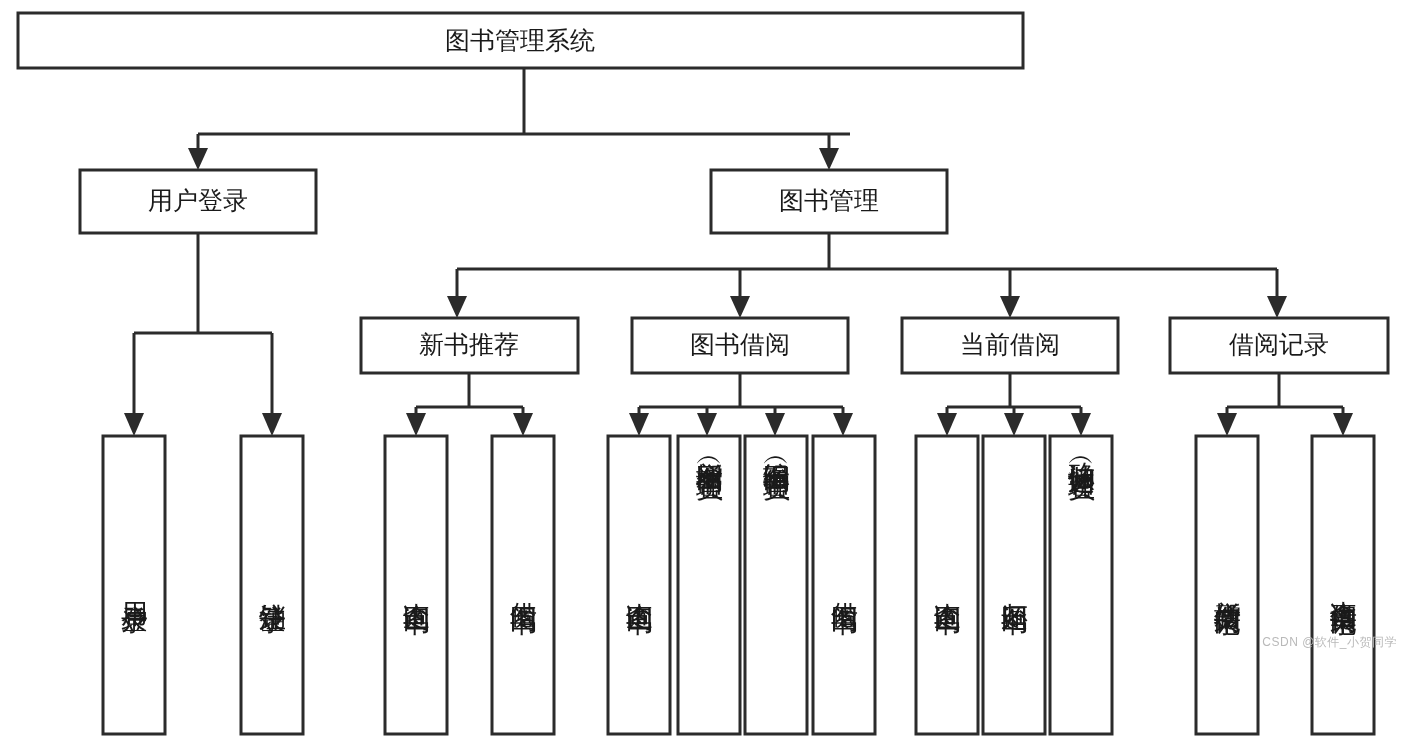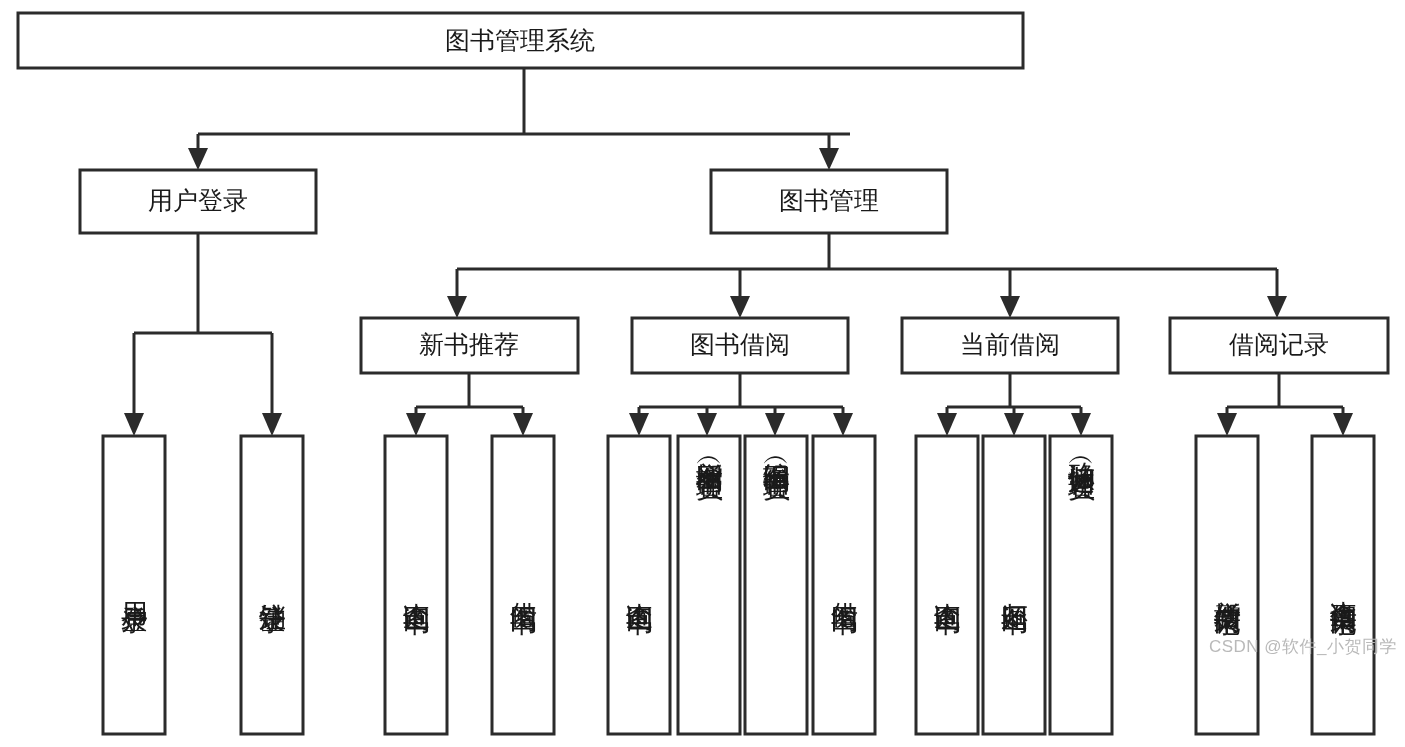--- a/index.html
+++ b/index.html
@@ -61,23 +61,23 @@
     font-family: "Liberation Sans", "DejaVu Sans", sans-serif;
     font-size: 27px;
     line-height: 1.08;
     letter-spacing: 2px;
     color: #1a1a1a;
     white-space: nowrap;
   }
   .watermark {
     position: absolute;
     right: 8px;
-    bottom: 4px;
-    font-family: "Liberation Sans", "DejaVu Sans", sans-serif;
-    font-size: 17px;
+    bottom: 11px;
+    font-family: "Liberation Sans", "DejaVu Sans", sans-serif;
+    font-size: 12px;
     color: #b9b9b9;
     white-space: nowrap;
     letter-spacing: 0.5px;
   }
 </style>
 </head>
 <body>
 
 <div id="diagram-root">
 

